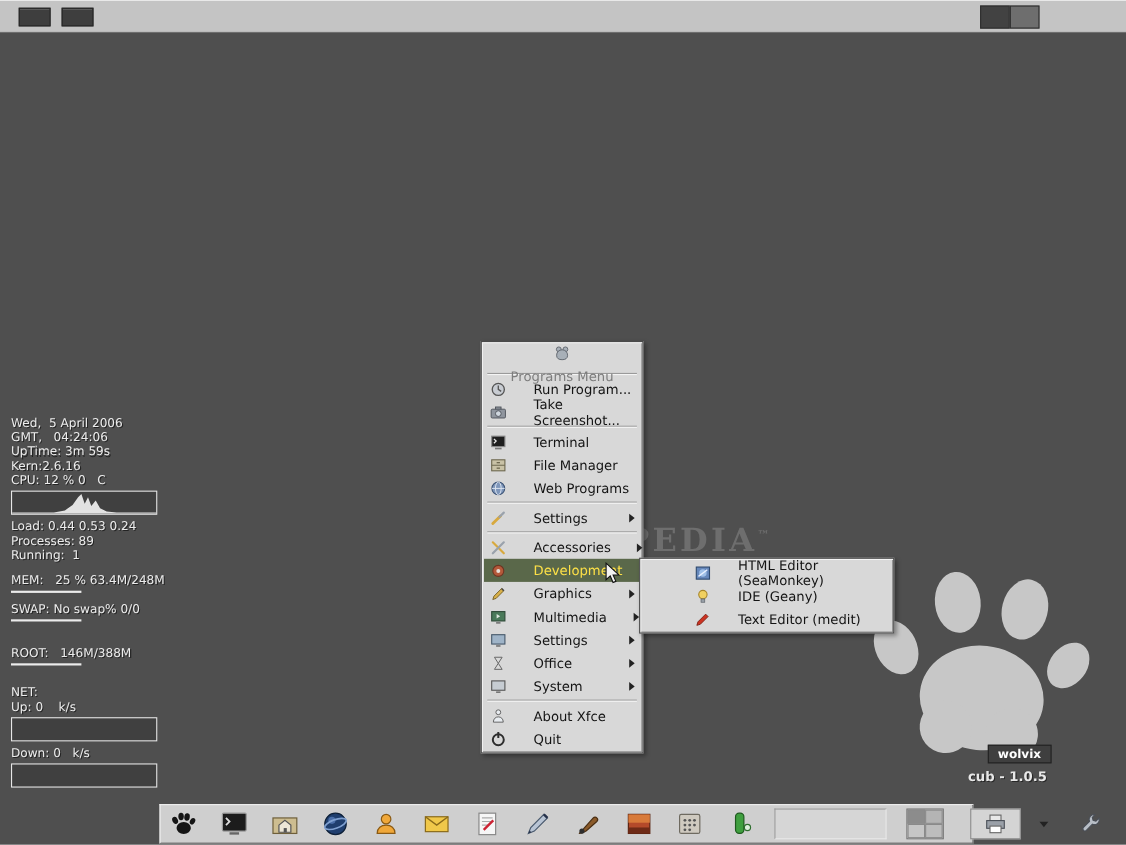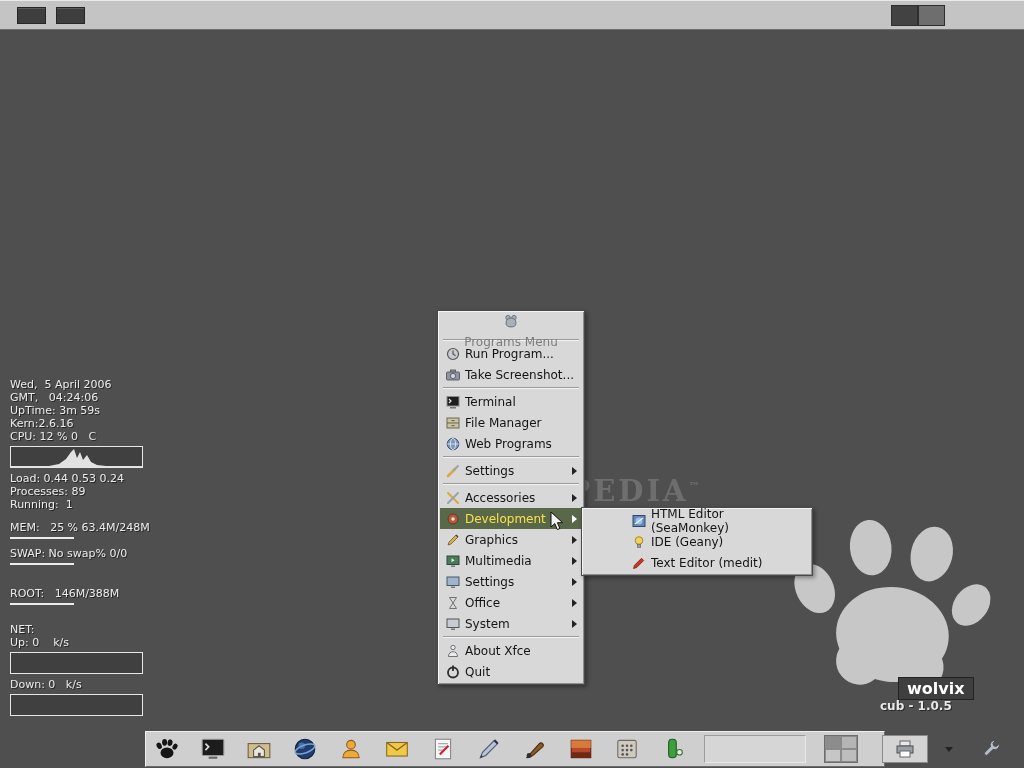--- a/index.html
+++ b/index.html
@@ -21,35 +21,35 @@
   .thinbar{height:2px;width:64px;background:#ececec;margin:3px 0 8px;}
   .gap10{height:10px;} .gap14{height:14px;}
 
   
   .menu,.submenu{position:absolute;background:#d8d8d8;border:1px solid #4a4a4a;
     box-shadow:inset 1px 1px 0 #f4f4f4, inset -1px -1px 0 #8d8d8d, 2px 2px 4px rgba(0,0,0,.35);
     padding:2px;z-index:10;}
   .menu{left:437px;top:310px;width:142px;}
   .submenu{left:581px;top:507px;width:184px;z-index:11;padding-left:44px;}
   .mhead{display:flex;align-items:center;gap:6px;height:24px;padding:0 5px;color:#7d7d7d;font-size:12px;flex-direction:column;}
-  .mi{display:flex;align-items:center;height:21px;padding:0 5px;gap:4px;font-size:12px;color:#141414;}
+  .mi{display:flex;align-items:center;height:21px;padding:0 5px;gap:24px;font-size:12px;color:#141414;}
   .mi.hl{background:#5a684a;color:#fde047;}
   .msep{height:0;border-top:1px solid #9a9a9a;border-bottom:1px solid #f4f4f4;margin:2px 3px;}
   .ic16{width:16px;height:16px;flex:0 0 16px;display:inline-flex;align-items:center;justify-content:center;}
   .arr{margin-left:auto;width:0;height:0;border-top:4px solid transparent;
     border-bottom:4px solid transparent;border-left:5px solid #222;}
   .mi.hl .arr{border-left-color:#fff;}
 
   
   .watermark{position:absolute;left:468px;top:474px;z-index:1;color:rgba(205,205,205,.25);
     font-family:"DejaVu Serif","Liberation Serif",serif;font-weight:bold;font-size:29px;letter-spacing:3px;}
   .watermark sup{font-size:11px;}
   .pawprint{position:absolute;left:782px;top:505px;z-index:1;transform:rotate(6deg);}
   .brandbox{position:absolute;left:898px;top:677px;background:#3f3f3f;color:#fff;font-weight:bold;
-    font-size:16px;padding:1px 8px;border:1px solid #222;z-index:2;}
+    font-size:11px;padding:1px 8px;border:1px solid #222;z-index:2;}
   .brandver{position:absolute;left:880px;top:699px;width:90px;text-align:left;color:#e8e8e8;
     font-size:12px;font-weight:bold;text-shadow:1px 1px 0 rgba(0,0,0,.5);z-index:2;}
 
   
   .bottom-panel{position:absolute;left:145px;top:731px;width:740px;height:36px;background:#cfcfcf;
     border:1px solid;border-color:#f0f0f0 #6a6a6a #6a6a6a #f0f0f0;box-sizing:border-box;
     display:flex;align-items:center;padding:0 6px;gap:16px;}
   .launcher{width:30px;height:30px;display:flex;align-items:center;justify-content:center;flex:0 0 30px;}
   .ic24{width:26px;height:26px;display:inline-flex;}
   .taskbar-space{width:102px;height:28px;flex:0 0 102px;background:#d6d6d6;

